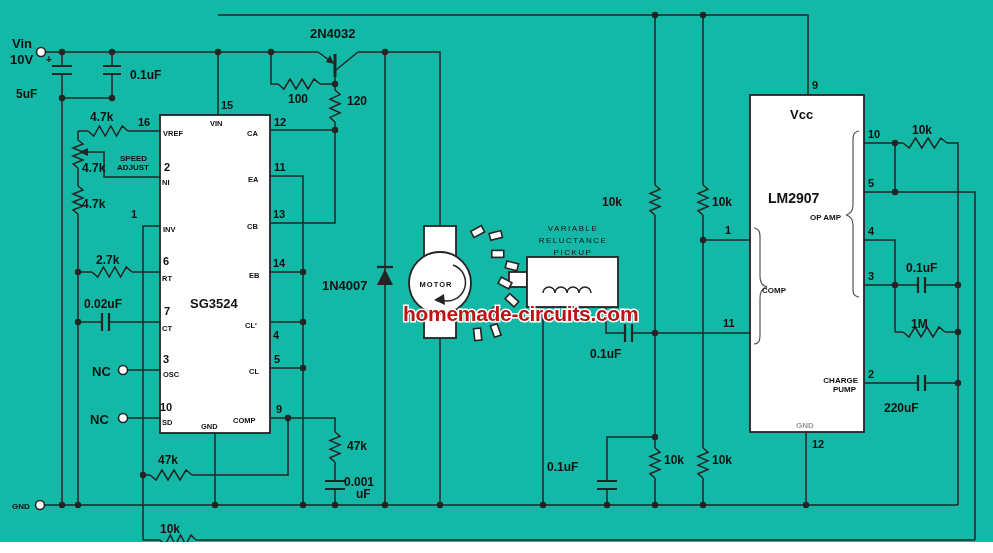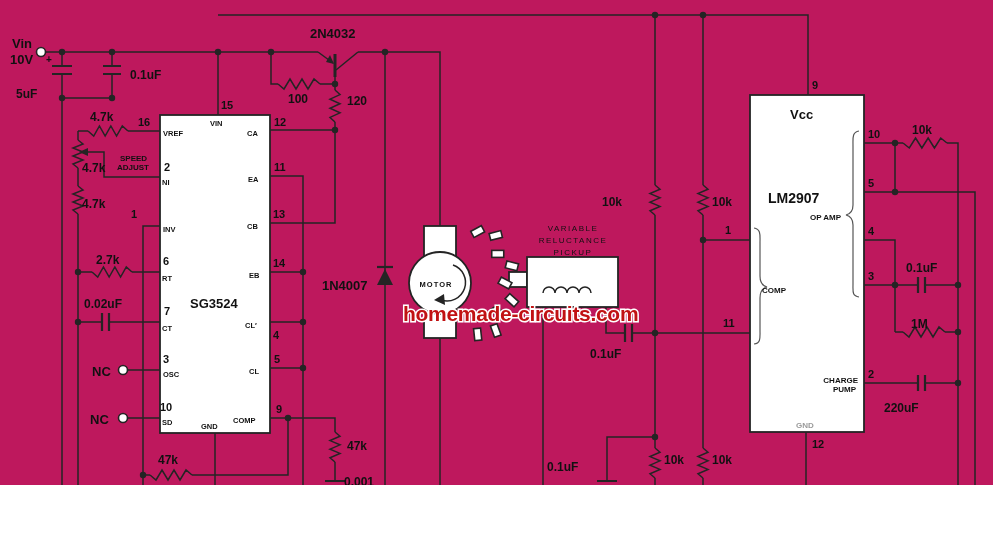--- a/index.html
+++ b/index.html
@@ -1,16 +1,16 @@
 <!DOCTYPE html>
 <html><head>
 <meta charset="utf-8">
 <style>
   html,body{margin:0;padding:0;background:#fff;}
-  .stage{position:relative;width:993px;height:485px;background:#be185d;overflow:hidden;}
+  .stage{position:relative;width:993px;height:542px;background:#14b8a6;overflow:hidden;}
   svg text{fill:#111;font-family:"Liberation Sans",sans-serif;}
   .b14{font-weight:bold;font-size:14px;}
   .b13{font-weight:bold;font-size:13px;}
   .b12{font-weight:bold;font-size:12px;}
   .b11{font-weight:bold;font-size:11px;}
   .b10{font-weight:bold;font-size:10px;}
   .p{font-weight:bold;font-size:7.5px;}
   .s{font-weight:bold;font-size:8px;}
   .sg{font-weight:bold;font-size:8px;fill:#9a9a9a;}
   .pk{font-size:8px;letter-spacing:1.5px;}

